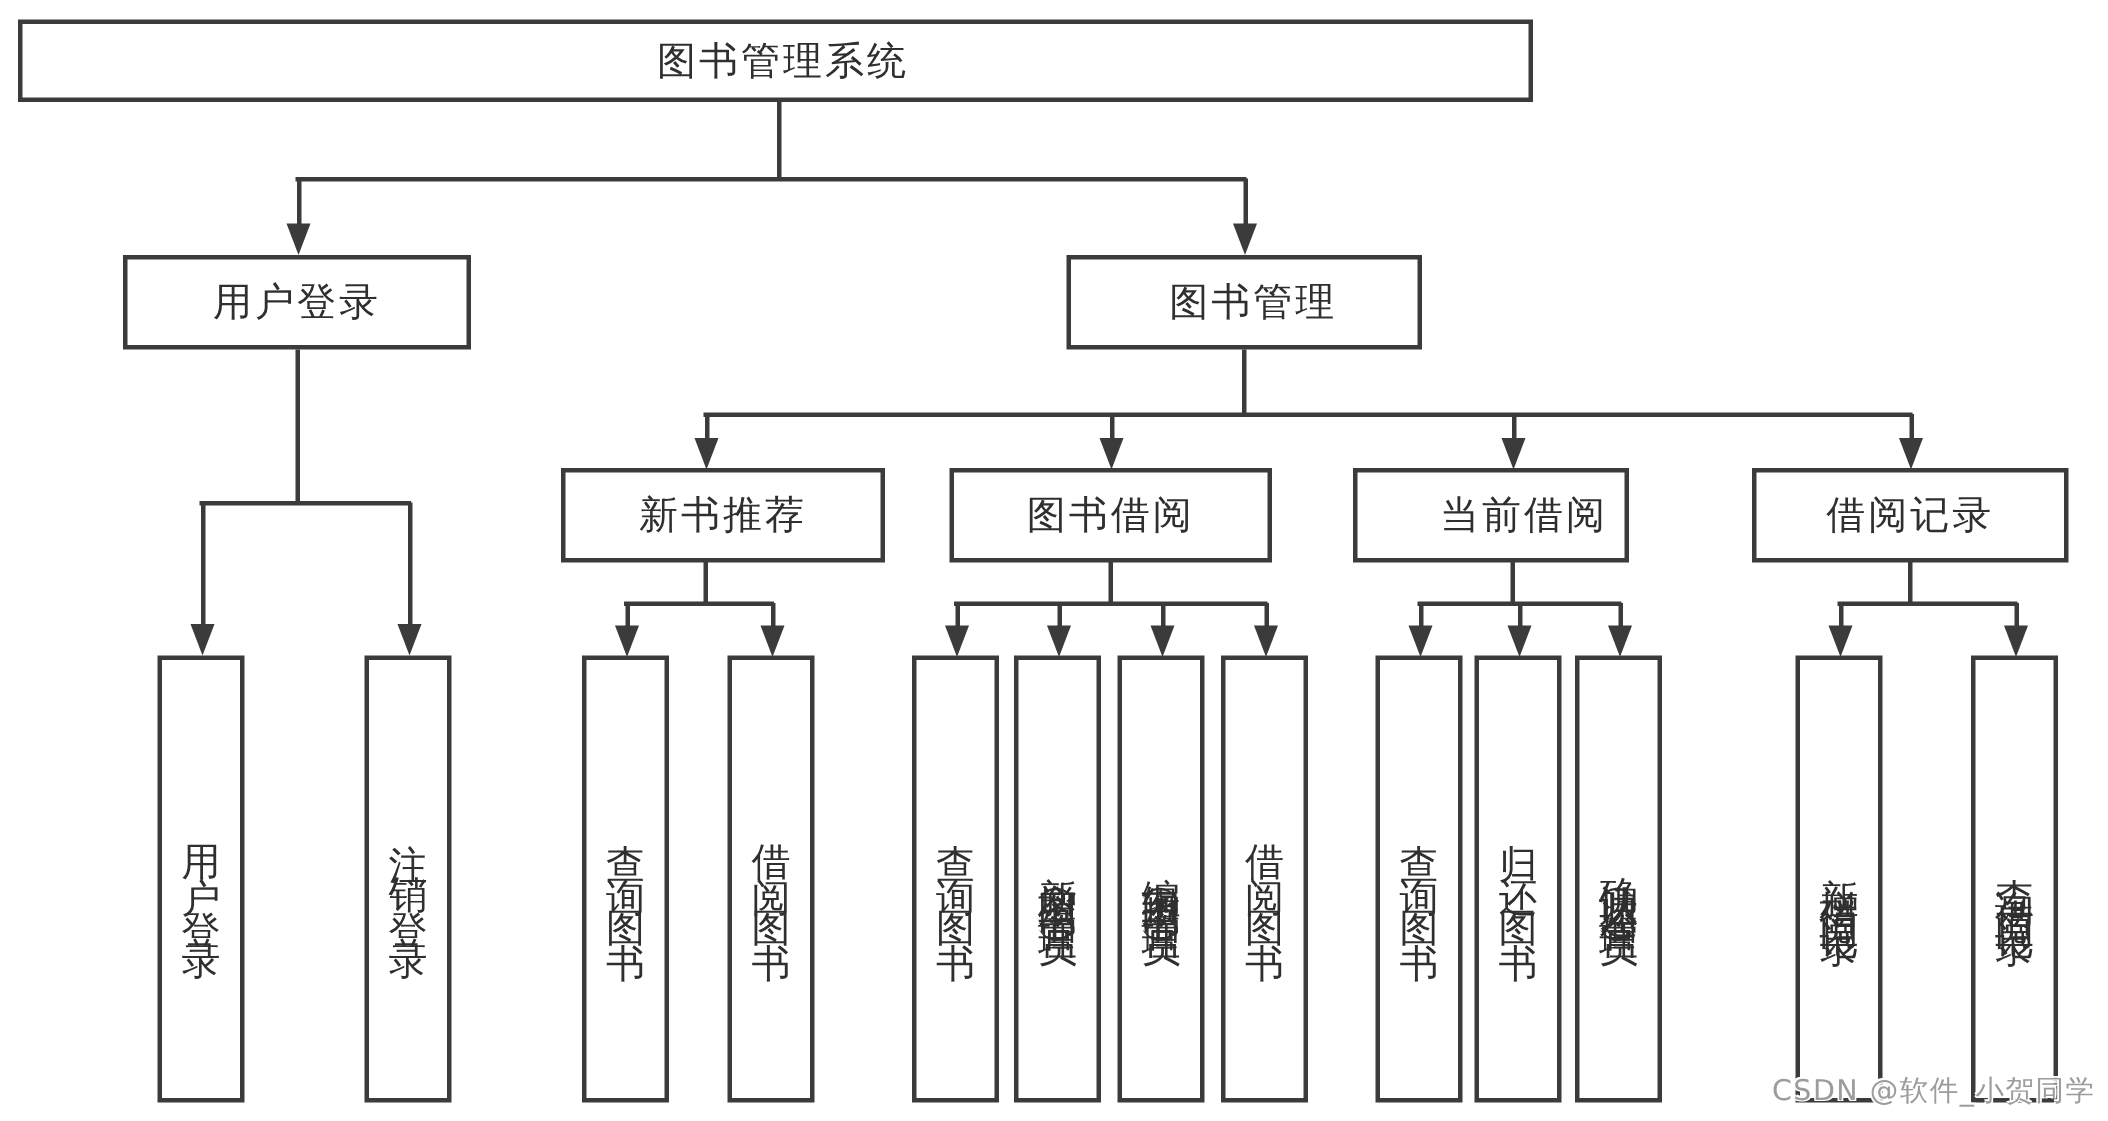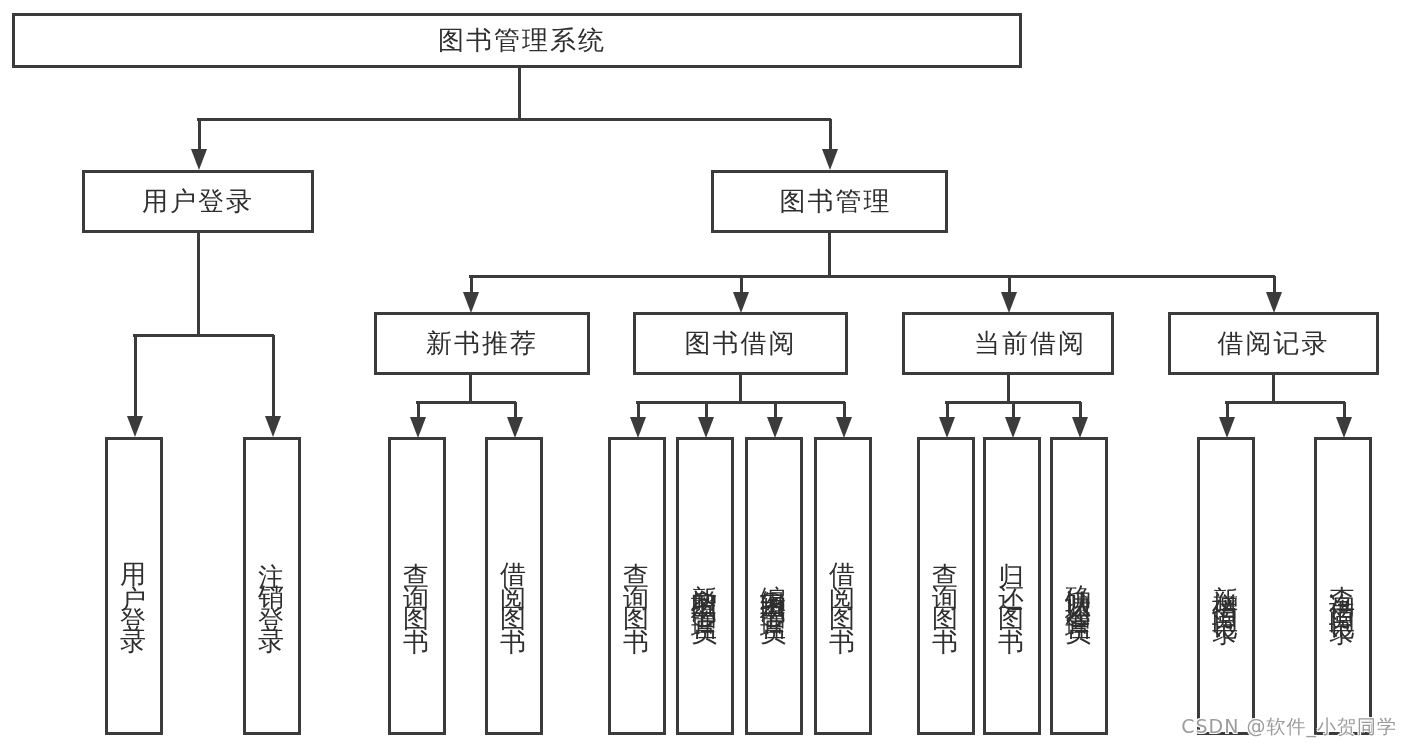--- a/index.html
+++ b/index.html
@@ -81,21 +81,21 @@
   <div class="box" style="left:12px; top:13px; width:1010px; height:55px;padding-left:10px;">图书管理系统</div>
 
   <div class="box" style="left:82px; top:170px; width:232px; height:63px;">用户登录</div>
 
   <div class="box" style="left:711px; top:170px; width:237px; height:63px;padding-left:12px;">图书管理</div>
 
   <div class="box" style="left:362px; top:312px; width:216px; height:63px;margin-left:12px;">新书推荐</div>
 
   <div class="box" style="left:633px; top:312px; width:215px; height:63px;">图书借阅</div>
 
-  <div class="box" style="left:902px; top:312px; width:212px; height:63px;padding-left:44px;">当前借阅</div>
+  <div class="box" style="left:902px; top:312px; width:184px; height:63px;padding-left:44px;">当前借阅</div>
 
   <div class="box" style="left:1168px; top:312px; width:211px; height:63px;">借阅记录</div>
 
   <div class="box vbox v-loose" style="left:105px; top:437px; width:58px; height:298px;">用户登录</div>
 
   <div class="box vbox v-loose" style="left:243px; top:437px; width:58px; height:298px;">注销登录</div>
 
   <div class="box vbox v-loose" style="left:388px; top:437px; width:58px; height:298px;">查询图书</div>
 
   <div class="box vbox v-loose" style="left:485px; top:437px; width:58px; height:298px;">借阅图书</div>

